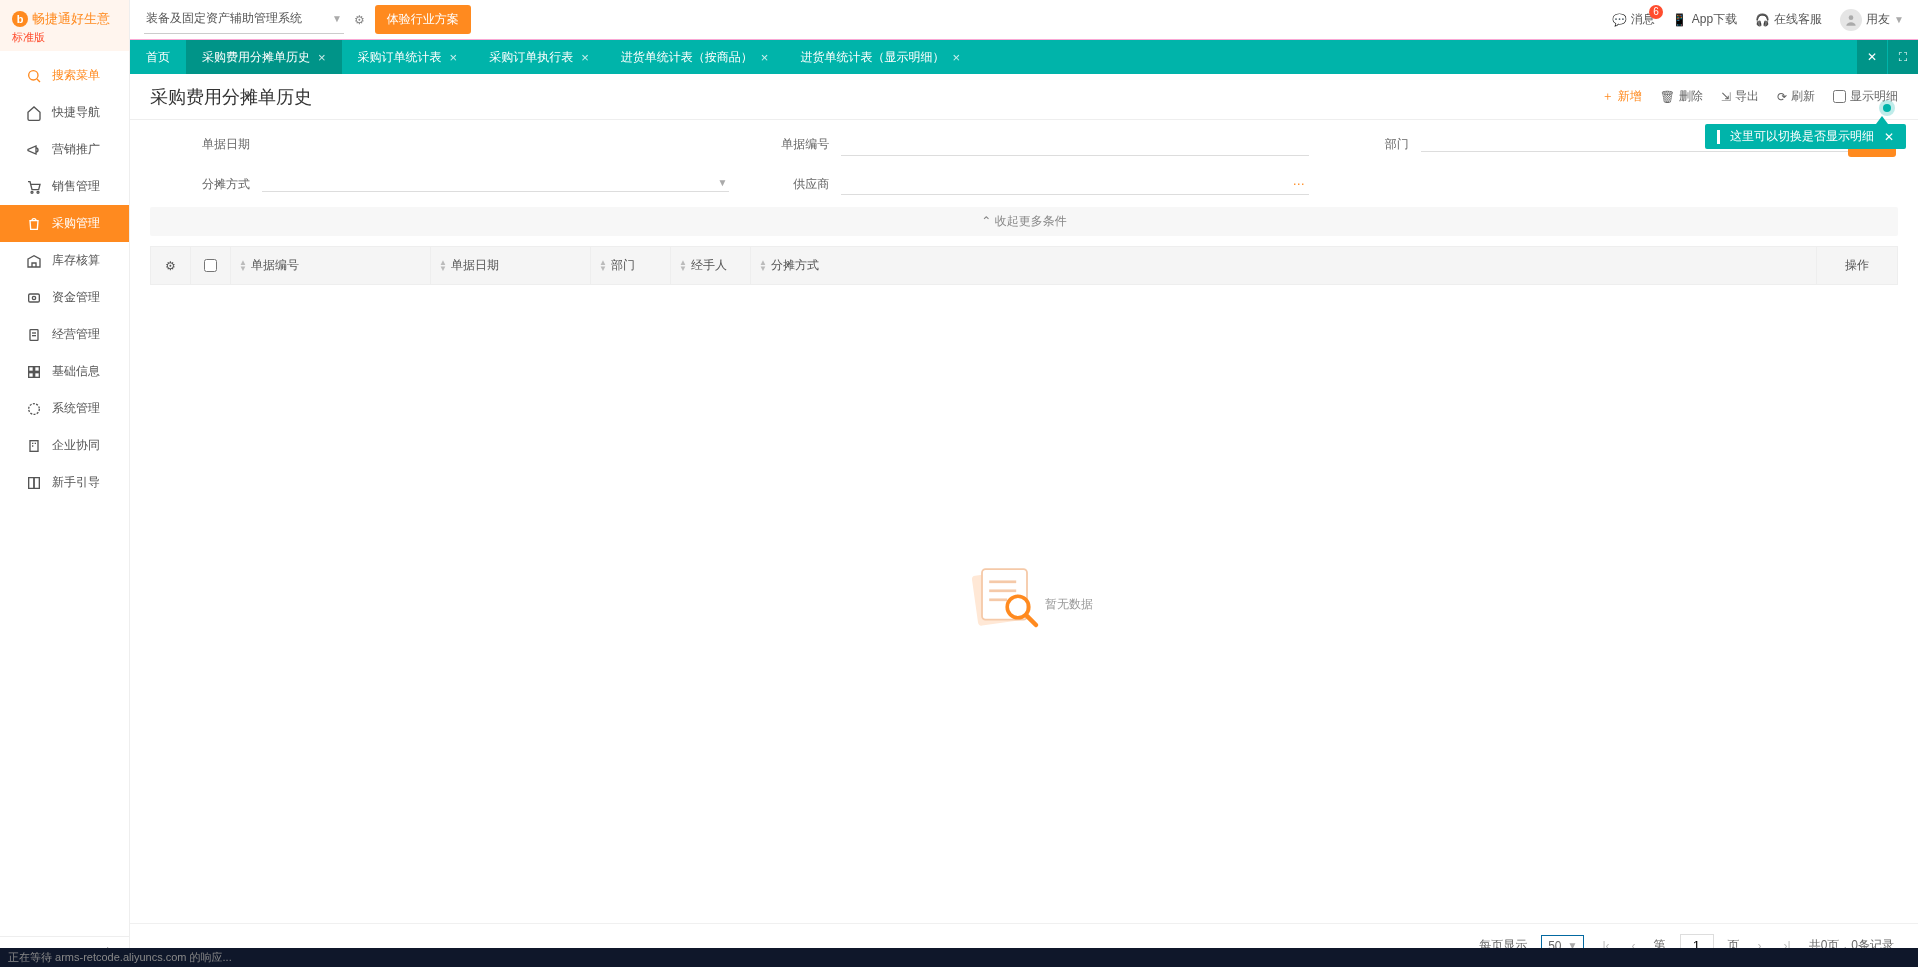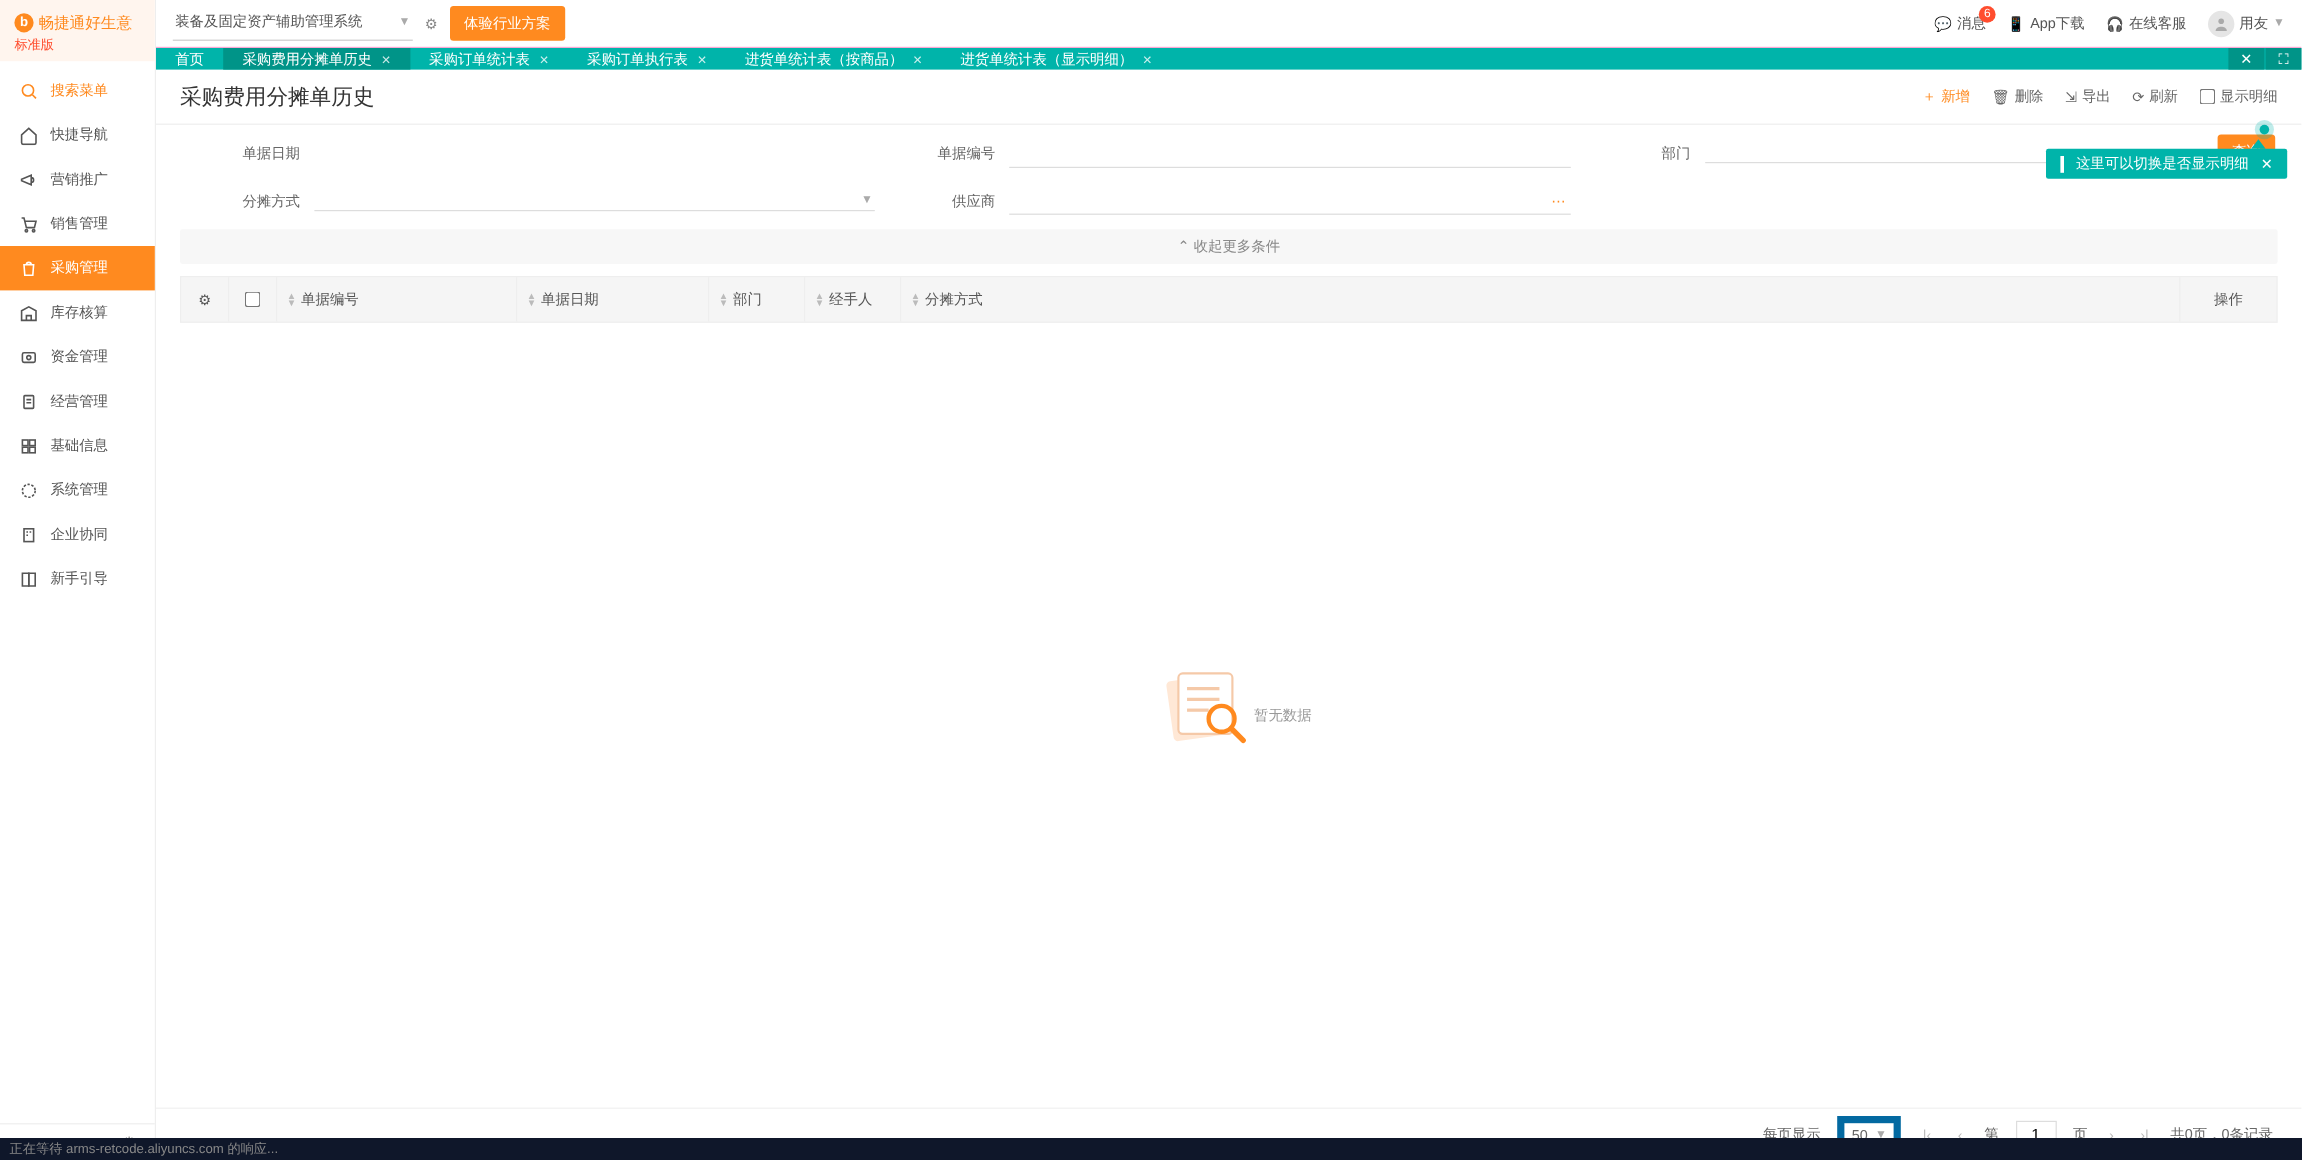--- a/index.html
+++ b/index.html
@@ -7,21 +7,21 @@
 .app { display:flex; height:100vh; }
 
 
 .sidebar { width:130px; flex-shrink:0; border-right:1px solid #eee; display:flex; flex-direction:column; }
 .logo-area { padding:10px 12px 6px; background:#fff5ee; }
 .logo-row { display:flex; align-items:center; gap:4px; }
 .logo-mark { width:16px; height:16px; border-radius:50%; background:#ff8a1f; display:flex; align-items:center; justify-content:center; color:#fff; font-weight:bold; font-size:11px; }
 .logo-text { color:#ff8a1f; font-size:13px; font-weight:500; }
 .logo-sub { color:#ff4d2e; font-size:11px; margin-top:2px; }
 .menu { list-style:none; padding-top:6px; }
-.menu li { display:flex; align-items:center; gap:10px; padding:10px 16px; cursor:pointer; color:#555; }
+.menu li { display:flex; align-items:center; gap:10px; padding:10px 26px; cursor:pointer; color:#555; }
 .menu li.search { color:#ff8a1f; }
 .menu li.active { background:#ff8a1f; color:#fff; }
 .menu li .mi { width:16px; height:16px; display:inline-flex; align-items:center; justify-content:center; }
 .menu li .mi svg { width:16px; height:16px; }
 .sidebar-bottom { margin-top:auto; border-top:1px solid #eee; padding:8px 16px; display:flex; justify-content:flex-end; gap:12px; color:#999; }
 .sidebar-bottom span { cursor:pointer; }
 
 
 .main { flex:1; display:flex; flex-direction:column; min-width:0; }
 
@@ -29,21 +29,21 @@
 .topbar { height:40px; display:flex; align-items:center; padding:0 14px; gap:10px; border-bottom:1px solid #f9a8d4; }
 .sys-select { display:flex; align-items:center; gap:10px; border-bottom:1px solid #ccc; padding:4px 2px 6px; width:200px; justify-content:space-between; color:#555; }
 .gear { color:#888; cursor:pointer; }
 .btn-orange { background:#ff8a1f; color:#fff; border:none; padding:6px 12px; border-radius:3px; cursor:pointer; font-size:12px; }
 .topbar-right { margin-left:auto; display:flex; align-items:center; gap:18px; color:#555; }
 .tb-item { display:flex; align-items:center; gap:4px; cursor:pointer; position:relative; }
 .badge { position:absolute; top:-6px; right:-8px; background:#ff4d2e; color:#fff; border-radius:8px; font-size:10px; padding:0 4px; line-height:14px; }
 .avatar { width:22px; height:22px; border-radius:50%; background:#e5e5e5; display:flex; align-items:center; justify-content:center; color:#aaa; }
 
 
-.tabs { height:18px; background:#00b4aa; display:flex; align-items:stretch; color:#fff; }
+.tabs { height:34px; background:#00b4aa; display:flex; align-items:stretch; color:#fff; }
 .tab { display:flex; align-items:center; padding:0 16px; gap:8px; cursor:pointer; font-size:12px; white-space:nowrap; }
 .tab.active { background:#009488; }
 .tab .close { font-size:13px; opacity:.8; }
 .tabs-end { margin-left:auto; display:flex; align-items:center; }
 .tabs-end .tb { width:30px; display:flex; align-items:center; justify-content:center; cursor:pointer; background:#009488; height:100%; }
 .tabs-end .tb + .tb { margin-left:1px; }
 
 
 .toolbar { height:46px; display:flex; align-items:center; padding:0 20px; border-bottom:1px solid #eee; }
 .page-title { font-size:18px; color:#333; }
@@ -72,21 +72,21 @@
 .th { padding:10px 8px; color:#555; border-right:1px solid #eee; display:flex; align-items:center; gap:4px; }
 .th.gear { width:40px; justify-content:center; }
 .th.chk { width:40px; justify-content:center; }
 .th .sort { display:flex; flex-direction:column; line-height:6px; color:#bbb; font-size:8px; }
 .th.c1{width:200px}.th.c2{width:160px}.th.c3{flex:0 0 80px}.th.c4{flex:0 0 80px}.th.c5{flex:1}.th.op{width:80px; justify-content:center; border-right:none;}
 .empty { flex:1; display:flex; flex-direction:row; align-items:center; justify-content:center; color:#999; }
 .empty-ill { width:90px; height:90px; margin-bottom:12px; }
 
 
 .pager { height:44px; display:flex; align-items:center; justify-content:flex-end; gap:14px; padding:0 24px; color:#666; border-top:1px solid #f0f0f0; }
-.pg-sel { border:6px solid #0369a1; padding:3px 6px; display:flex; align-items:center; gap:6px; cursor:pointer; }
+.pg-sel { border:1px solid #0369a1; padding:3px 6px; display:flex; align-items:center; gap:6px; cursor:pointer; }
 .pg-btn { color:#bbb; cursor:pointer; padding:0 4px; }
 .pg-input { width:34px; border:1px solid #ddd; text-align:center; padding:3px; }
 
 
 .status { position:fixed; bottom:0; left:0; right:0; background:#0f172a; color:#888; padding:2px 8px; font-size:11px; }
 
 
 .tip { position:absolute; right:12px; top:124px; background:#00b4aa; color:#fff; padding:4px 12px; border-radius:2px; display:flex; align-items:center; gap:10px; z-index:20; }
 .tip .bar { width:3px; height:14px; background:#fff; }
 .tip .tx { cursor:pointer; }

